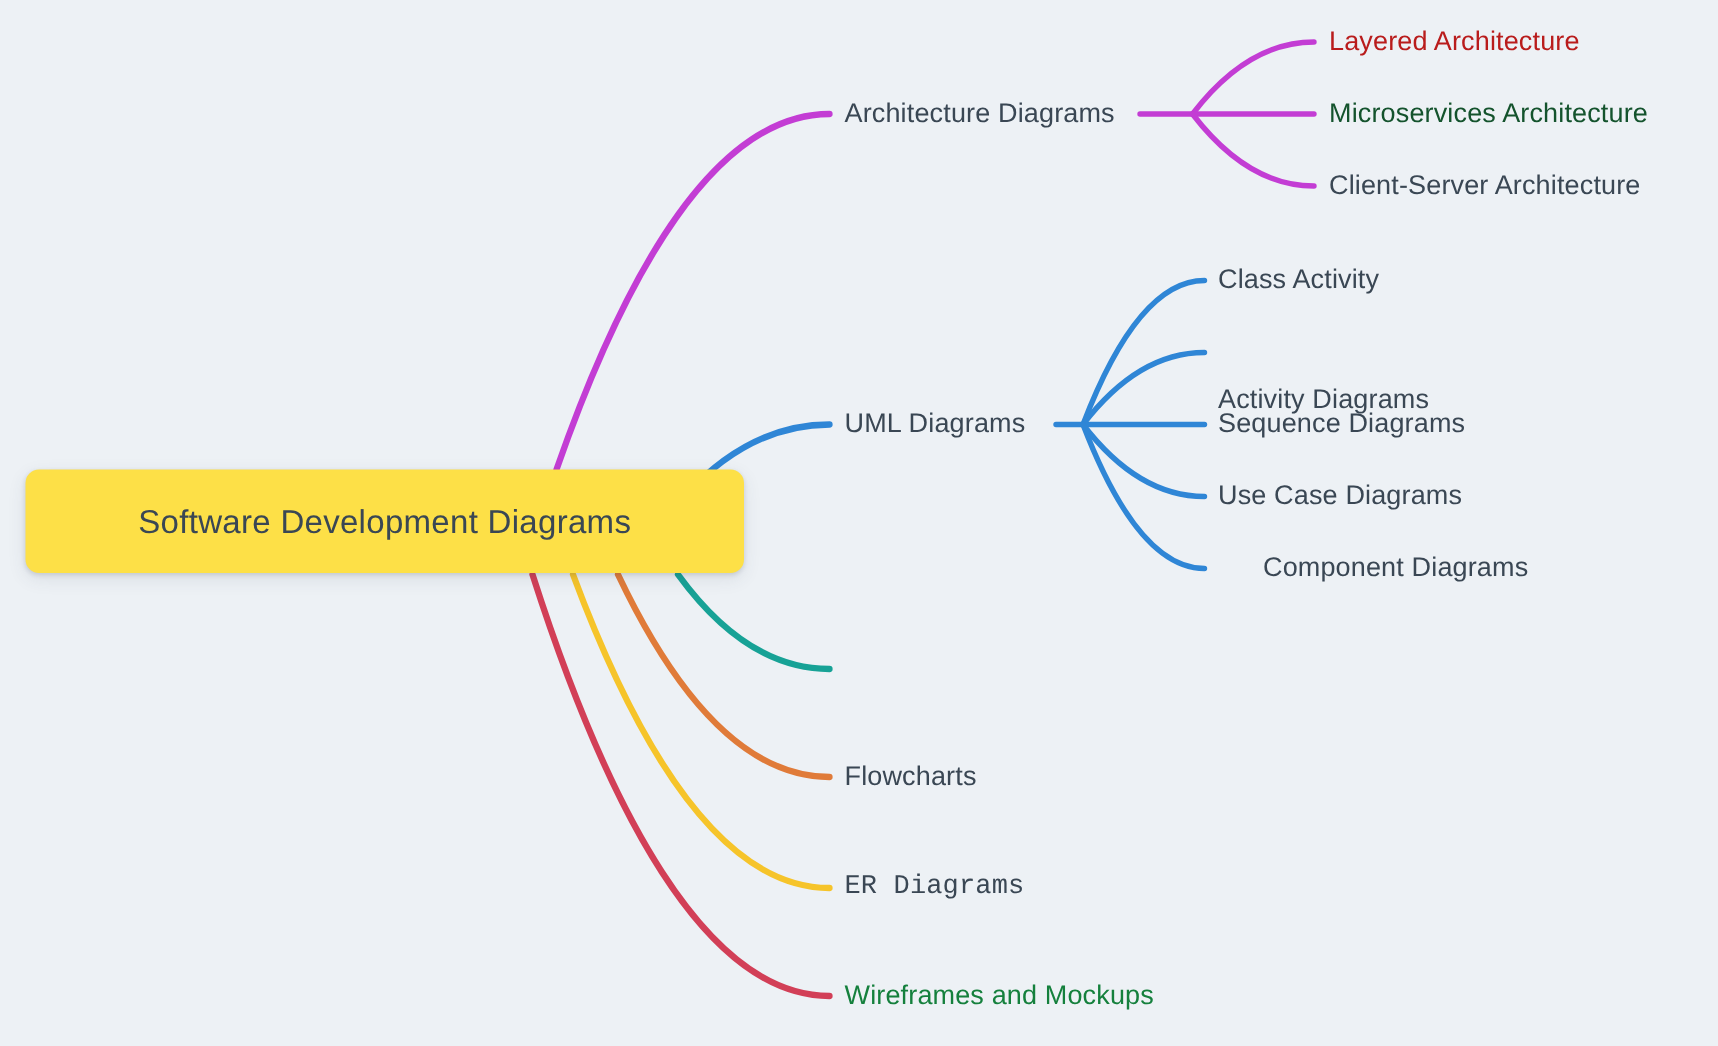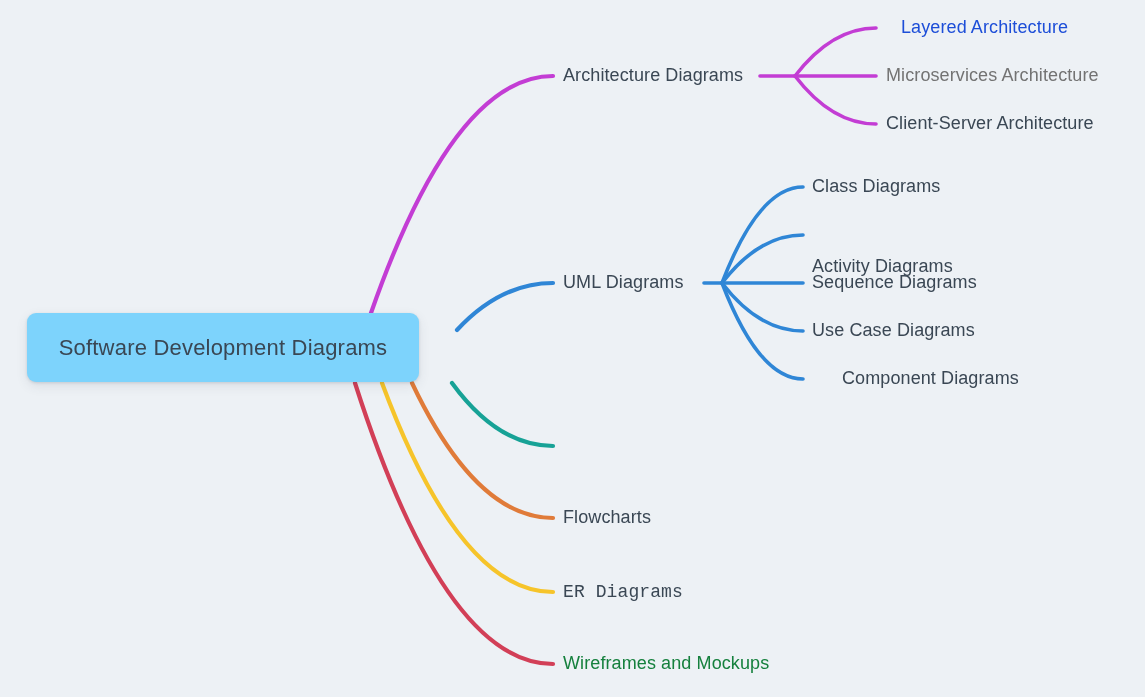--- a/index.html
+++ b/index.html
@@ -58,29 +58,29 @@
       <path d="M 722 283 C 742.25 230.2 768.98 187 803 187" fill="none" stroke="#2F86D6" stroke-width="3.6" stroke-linecap="round"></path>
       <path d="M 722 283 C 742.25 256.6 768.98 235 803 235" fill="none" stroke="#2F86D6" stroke-width="3.6" stroke-linecap="round"></path>
       <path d="M 722 283 L 803 283" fill="none" stroke="#2F86D6" stroke-width="3.6" stroke-linecap="round"></path>
       <path d="M 722 283 C 742.25 309.4 768.98 331 803 331" fill="none" stroke="#2F86D6" stroke-width="3.6" stroke-linecap="round"></path>
       <path d="M 722 283 C 742.25 335.8 768.98 379 803 379" fill="none" stroke="#2F86D6" stroke-width="3.6" stroke-linecap="round"></path>
       <path d="M 452 383 C 477.25 417.65 510.58 446 553 446" fill="none" stroke="#17A296" stroke-width="4.2" stroke-linecap="round"></path>
       <path d="M 412 383 C 447.25 457.25 493.78 518 553 518" fill="none" stroke="#E07B39" stroke-width="4.2" stroke-linecap="round"></path>
       <path d="M 382 383 C 424.75 497.95 481.18 592 553 592" fill="none" stroke="#F6C42A" stroke-width="4.2" stroke-linecap="round"></path>
       <path d="M 355 383 C 404.5 537.55 469.84 664 553 664" fill="none" stroke="#D23F57" stroke-width="4.2" stroke-linecap="round"></path>
     </svg>
-  <div class="root-node" id="root-node" style="left: 27px; top: 313px; width: 392px; height: 69px; background: #7dd3fc;">
+  <div class="root-node" id="root-node" style="left: 17px; top: 313px; width: 479px; height: 69px; background: #fde047;">
     <span class="root-node-label">Software Development Diagrams</span>
   </div>
 <div class="node-label" style="left: 563px; top: 76px; color: rgb(58, 71, 84);">Architecture Diagrams</div>
-    <div class="node-label" style="left: 886px; top: 28px; color: #1d4ed8; margin-left: 15px;">Layered Architecture</div>
-    <div class="node-label" style="left: 886px; top: 76px; color: #737373;">Microservices Architecture</div>
+    <div class="node-label" style="left: 886px; top: 28px; color: #b91c1c;">Layered Architecture</div>
+    <div class="node-label" style="left: 886px; top: 76px; color: #14532d;">Microservices Architecture</div>
     <div class="node-label" style="left: 886px; top: 124px; color: rgb(58, 71, 84);">Client-Server Architecture</div>
     <div class="node-label" style="left: 563px; top: 283px; color: rgb(58, 71, 84);">UML Diagrams</div>
-    <div class="node-label" style="left: 812px; top: 187px; color: rgb(58, 71, 84);">Class Diagrams</div>
+    <div class="node-label" style="left: 812px; top: 187px; color: rgb(58, 71, 84);">Class Activity</div>
     <div class="node-label" style="left: 812px; top: 235px; color: rgb(58, 71, 84); margin-top: 32px;">Activity Diagrams</div>
     <div class="node-label" style="left: 812px; top: 283px; color: rgb(58, 71, 84);">Sequence Diagrams</div>
     <div class="node-label" style="left: 812px; top: 331px; color: rgb(58, 71, 84);">Use Case Diagrams</div>
     <div class="node-label" style="left: 812px; top: 379px; color: rgb(58, 71, 84); margin-left: 30px;">Component Diagrams</div>
     <div class="node-label" style="left: 563px; top: 518px; color: rgb(58, 71, 84);">Flowcharts</div>
     <div class="node-label" style="left: 563px; top: 592px; color: rgb(58, 71, 84); font-family: Liberation Mono, monospace;">ER Diagrams</div>
     <div class="node-label" style="left: 563px; top: 664px; color: #15803d;">Wireframes and Mockups</div>
   </div>
 
 </body></html>

